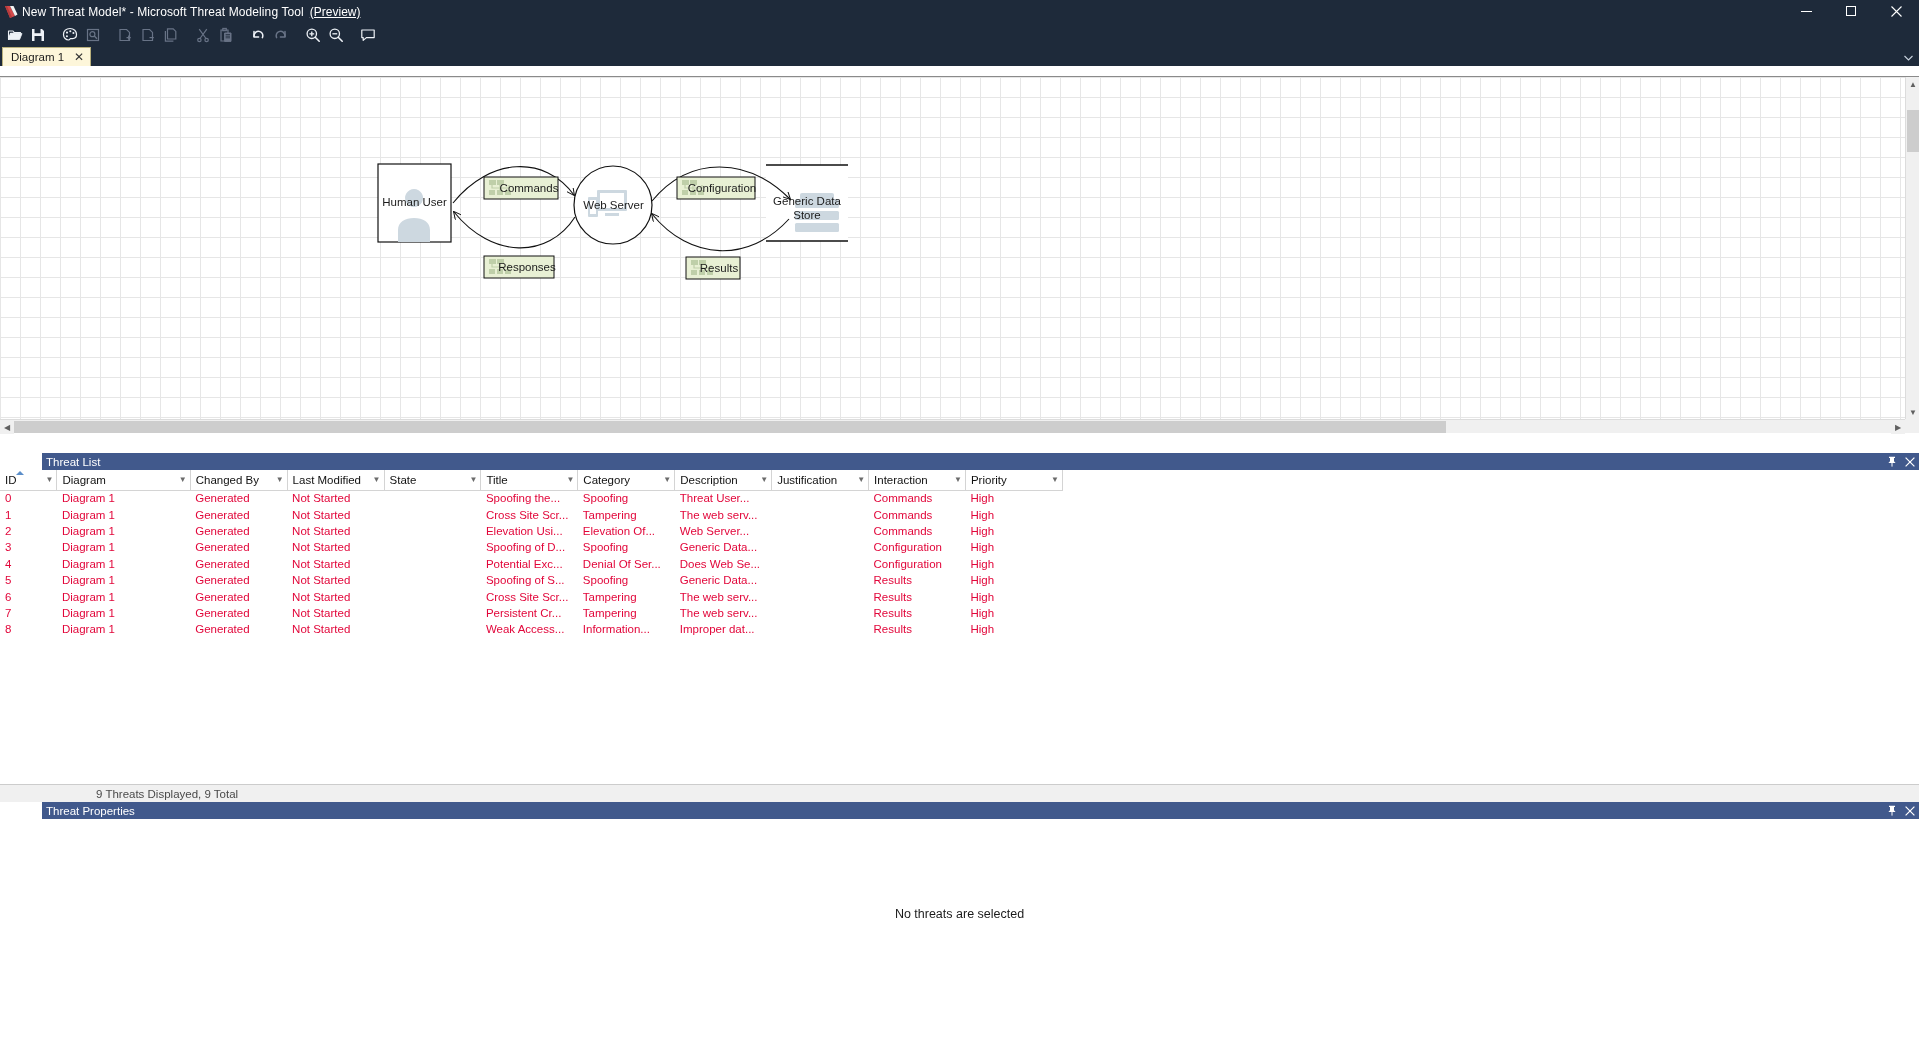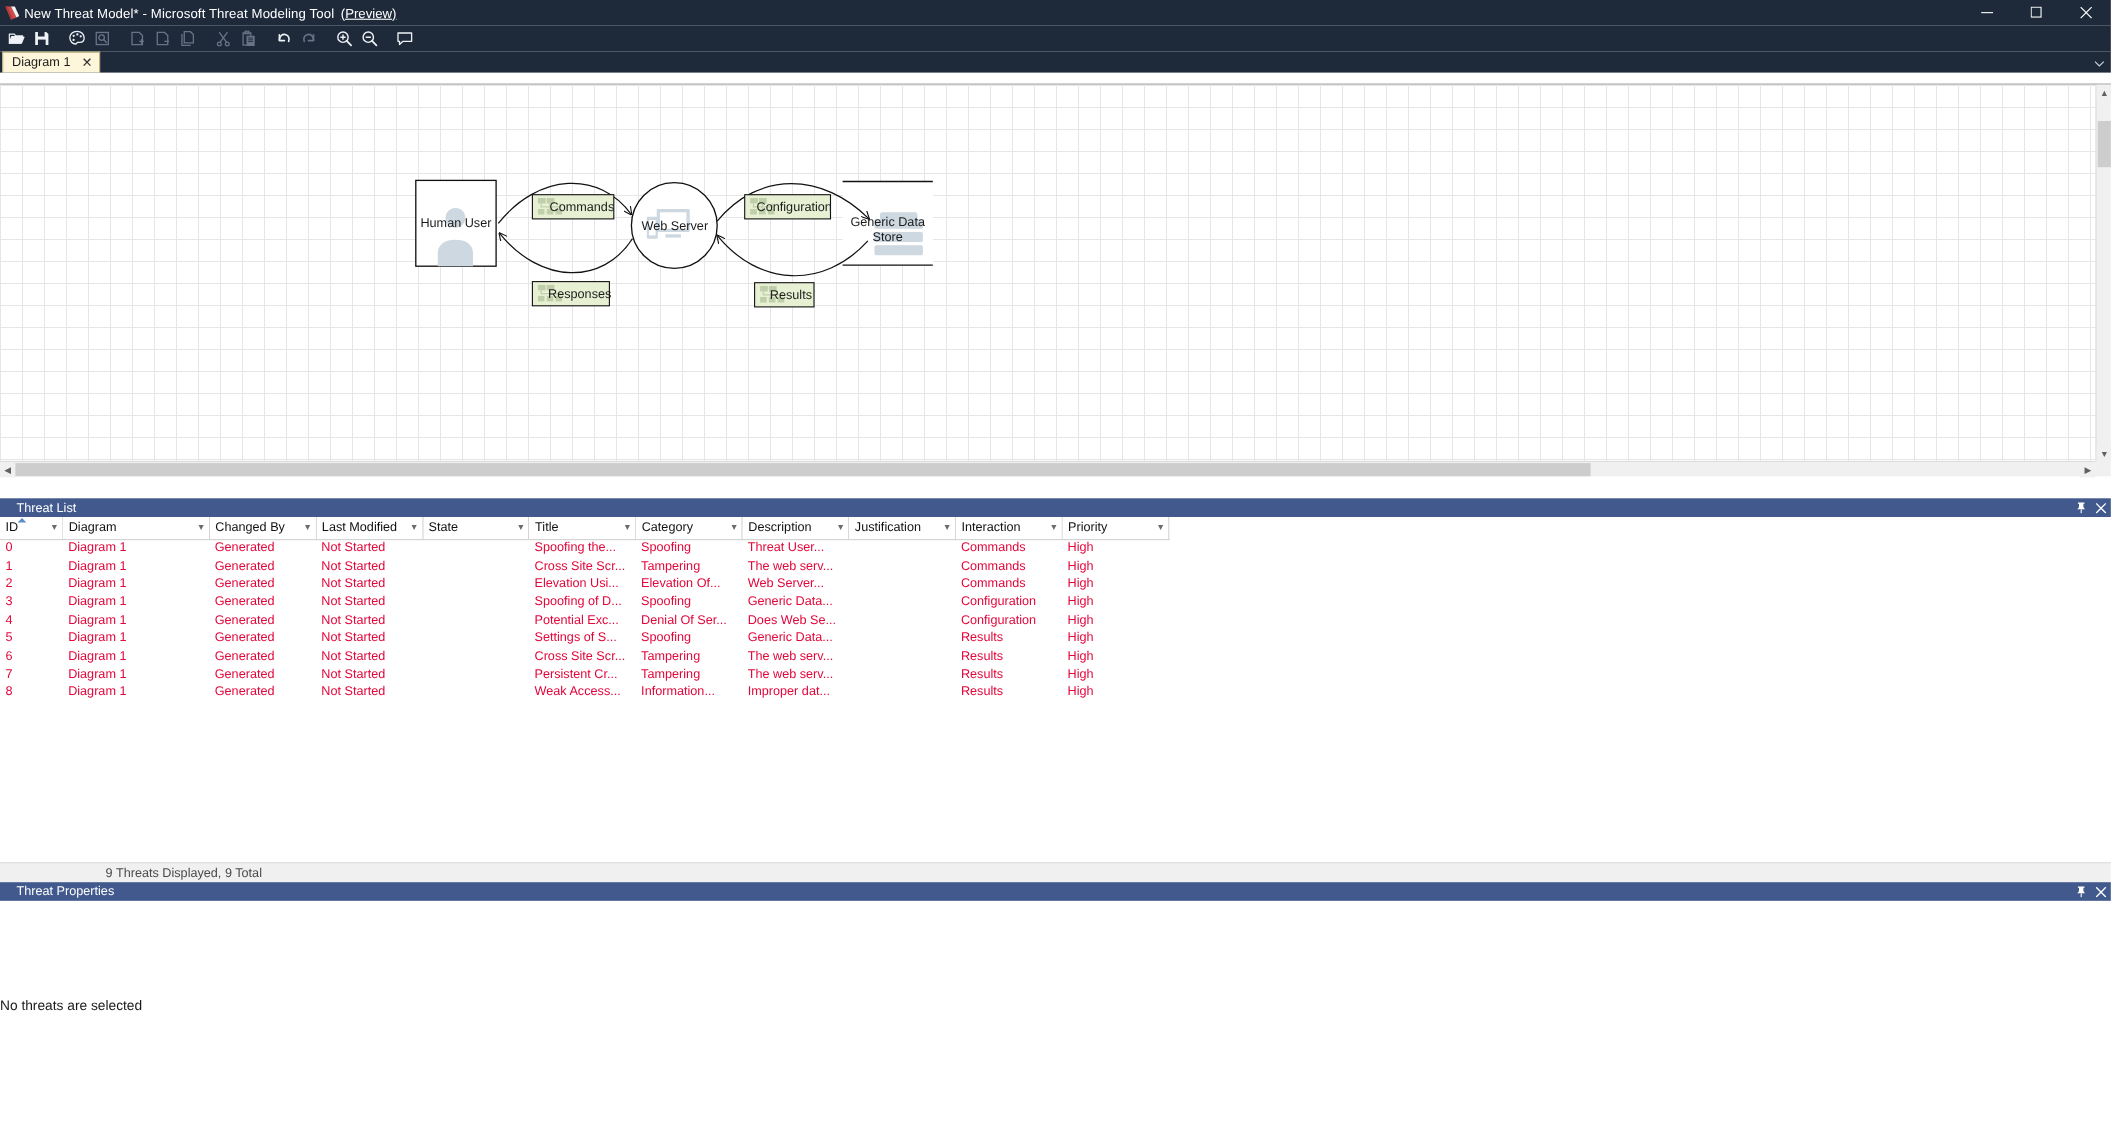--- a/index.html
+++ b/index.html
@@ -90,22 +90,22 @@
   .sb-corner { position:absolute; right:0; bottom:0; width:14px; height:14px; background:#f0f0f0; }
   .sb-arrow {
     position: absolute; width: 14px; height: 14px; display:flex; align-items:center; justify-content:center;
     background: #f0f0f0; color: #606060; font-size: 8px;
   }
   .sb-thumb { position: absolute; background: #cdcdcd; }
 
   
   .panel-title {
     height: 17px; background: #41598c; color: #ffffff;
-    display: flex; align-items: center; padding-left: 15px;
-    font-size: 11.5px; position: relative;
+    display: flex; align-items: center; padding-left: 4px;
+    font-size: 11.5px; position: relative; margin-left: 42px;
   }
   .panel-title-actions { position: absolute; right: 3px; top: 0; height: 17px; display: flex; align-items: center; gap: 6px; }
   .panel-title-actions .pt-ico { width: 12px; height: 14px; display:flex; align-items:center; justify-content:center; }
 
   .threatlist-panel { position: absolute; left: 0; top: 453px; width: 1919px; height: 349px; background: #ffffff; }
   .tl-body { position: absolute; left: 0; top: 17px; width: 1919px; height: 315px; background: #ffffff; border-bottom: 1px solid #cccccc;}
   .tl-status { position: absolute; left: 0; bottom: 0; width: 1919px; height: 17px; background: #f0f0f0;
                font-size: 11.5px; color: #4a4a4a; display: flex; align-items: center; padding-left: 96px; }
 
   table.threats { border-collapse: collapse; width: 1063px; table-layout: fixed; }
@@ -118,21 +118,21 @@
   table.threats th .filt { color: #6b6b6b; font-size: 8px; line-height: 1; }
   table.threats td {
     height: 16.4px; font-size: 11.5px; color: #e2063a; padding: 0 0 0 5px;
     border-bottom: none; white-space: nowrap; overflow: hidden;
   }
   .sort-asc { position:absolute; left: 16px; top: 1px; width: 0; height: 0;
               border-left: 4px solid transparent; border-right: 4px solid transparent; border-bottom: 4px solid #5b8ec9; }
 
   .props-panel { position: absolute; left: 0; top: 802px; width: 1919px; height: 304px; background: #ffffff; }
   .props-body { position: absolute; left: 0; top: 17px; width: 1919px; height: 190px; background: #ffffff;
-                display:flex; align-items:center; justify-content:flex-start; }
+                display:flex; align-items:center; justify-content:center; }
   .props-empty { font-size: 12.5px; color: #1b1b1b; }
   .props-tabs { position: absolute; left: 0; bottom: 0; width: 1919px; height: 29px; background: #ffffff;
                 display: flex; align-items: flex-start; padding-left: 6px; padding-top: 1px; }
   .ptab { height: 17px; font-size: 11.5px; color: #1b1b1b; display: flex; align-items: center;
           padding: 0 7px; border: 1px solid #a6a6a6; background: #ffffff; }
   .ptab.inactive { background: #c2410c; border-left: none; padding-left: 39px; }
 </style>
 </head>
 <body>
 
@@ -569,21 +569,21 @@
             <td></td>
             <td>Configuration</td>
             <td>High</td>
           </tr>
           <tr>
             <td>5</td>
             <td>Diagram 1</td>
             <td>Generated</td>
             <td>Not Started</td>
             <td></td>
-            <td>Settings of S...</td>
+            <td>Spoofing of S...</td>
             <td>Spoofing</td>
             <td>Generic Data...</td>
             <td></td>
             <td>Results</td>
             <td>High</td>
           </tr>
           <tr>
             <td>6</td>
             <td>Diagram 1</td>
             <td>Generated</td>

